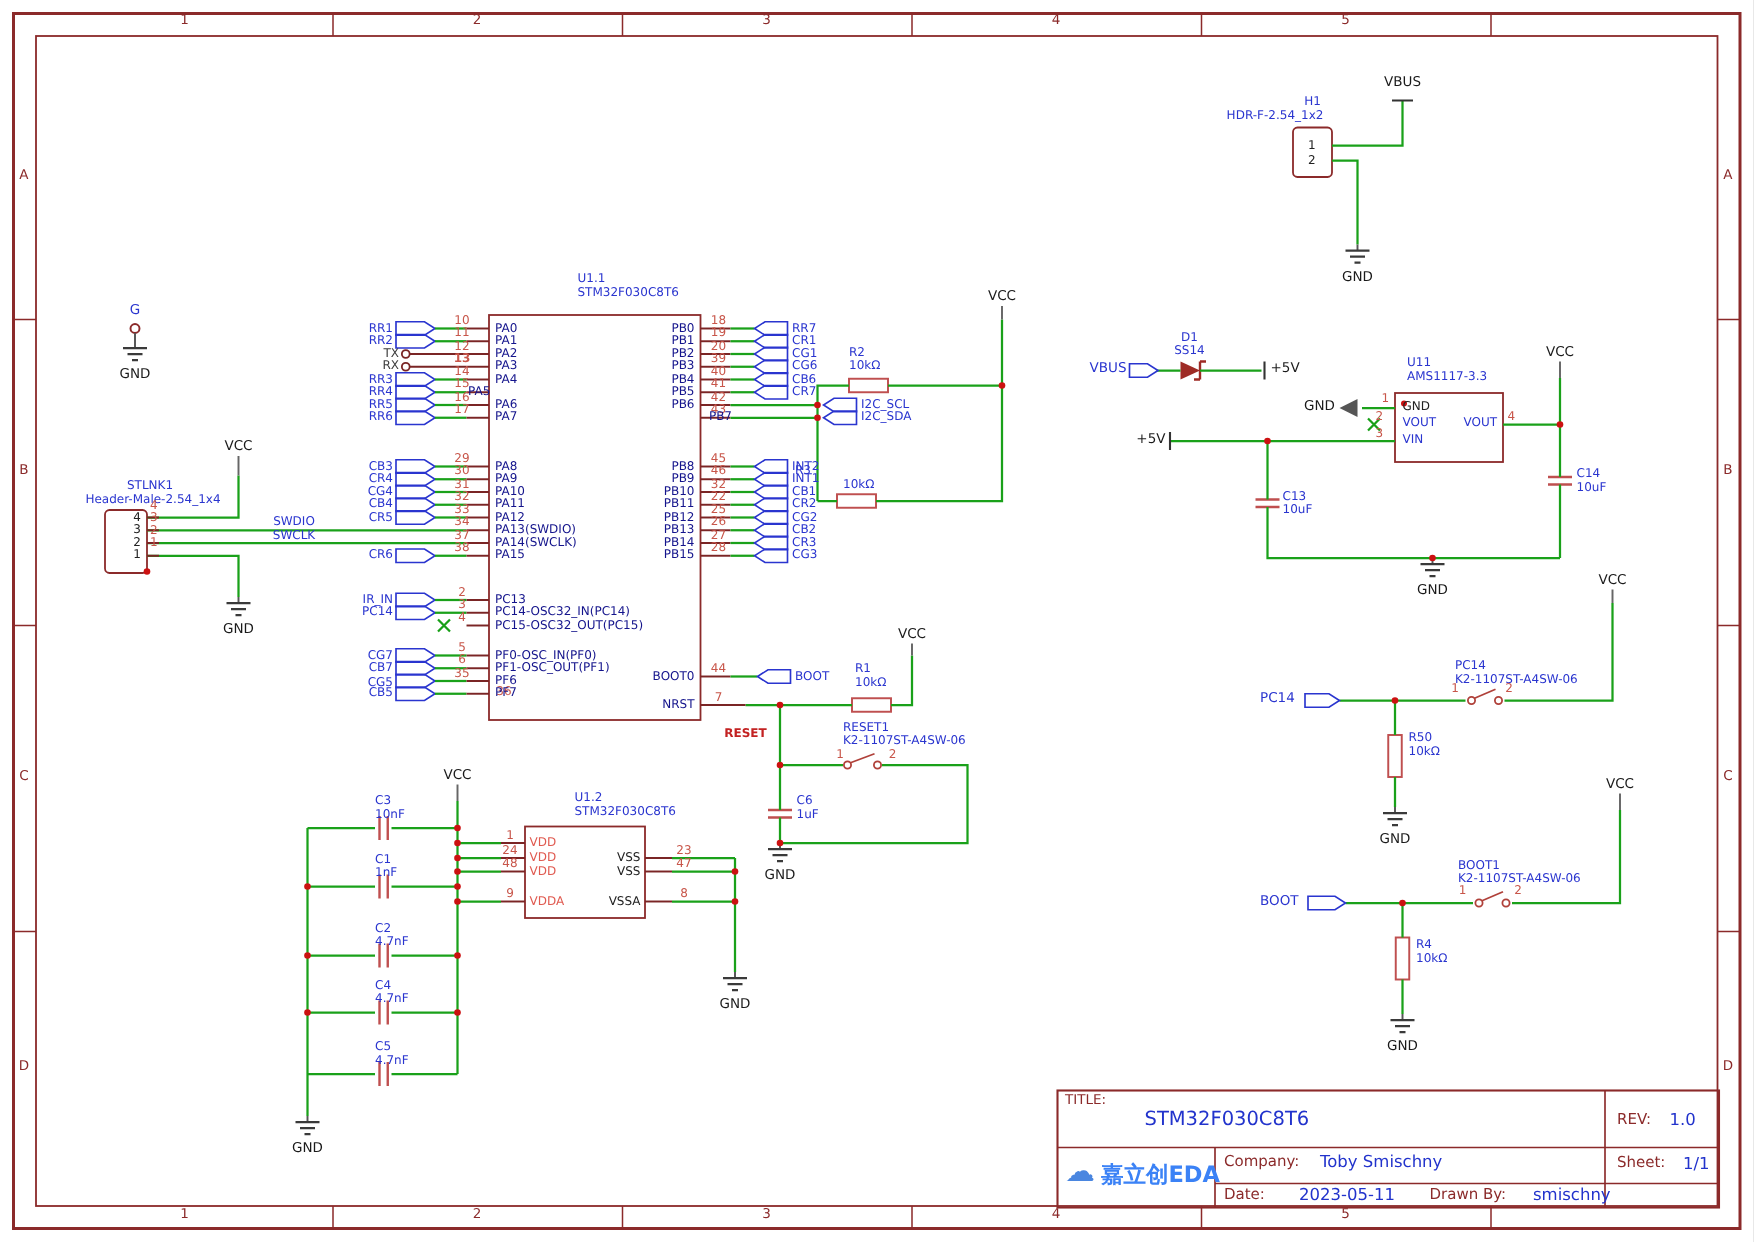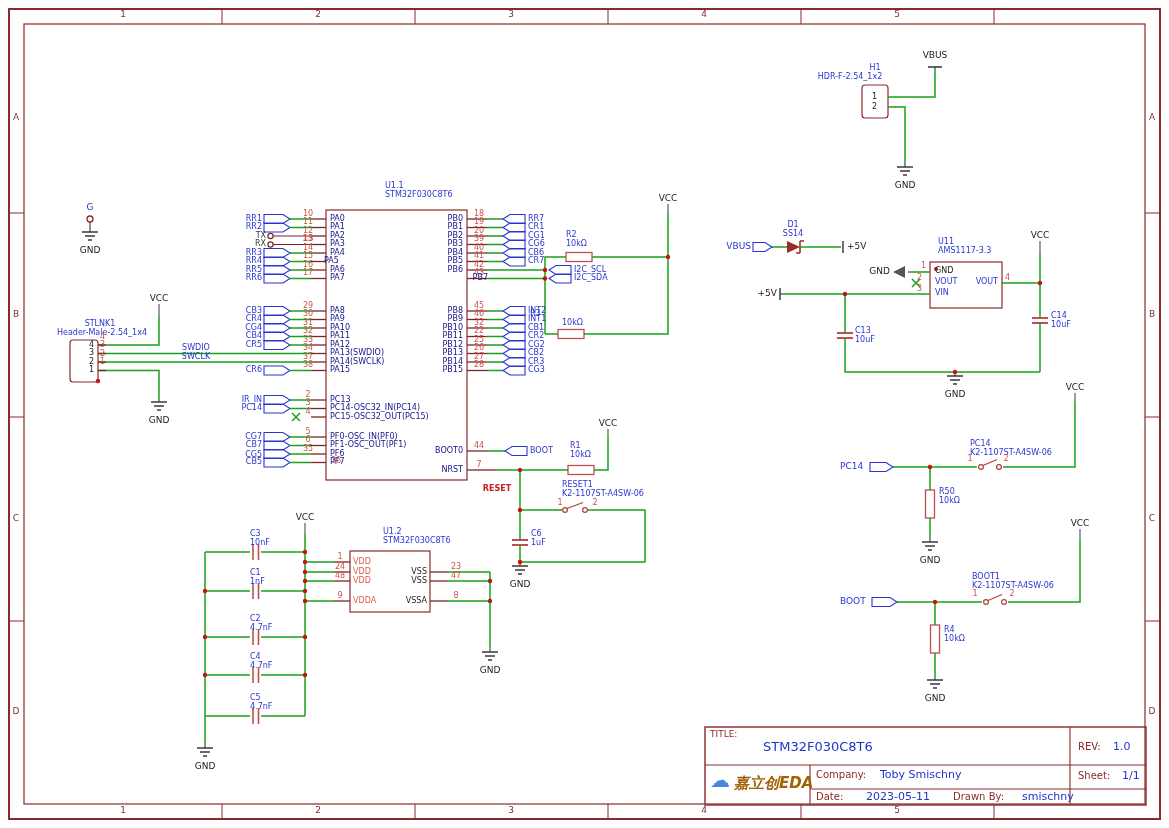--- a/index.html
+++ b/index.html
@@ -17,21 +17,21 @@
   .gray8{color:#3c3c3c;font-size:8px;}
   .redb{color:#c32222;font-size:8px;font-weight:bold;margin-top:28px;}
   .brd{color:#8b2a2a;font-size:9px;}
   .c{transform:translateX(-50%);}
   .r{transform:translateX(-100%);}
   .t-small{color:#8b2a2a;font-size:9px;}
   .t-label{color:#8b2a2a;font-size:10px;}
   .t-val{color:#2233cc;font-size:11px;}
   .t-title{color:#2233cc;font-size:13px;}
   .logo-cloud{color:#4a86e0;font-size:20px;}
-  .logo-text{color:#a16207;font-size:15px;font-weight:bold;font-style:italic;}
+  .logo-text{color:#3b82f6;font-size:15px;font-weight:bold;}
 </style>
 </head>
 <body>
 
 <div class="sheet">
   <svg id="gfx" width="1169" height="828">
 
     <rect x="9" y="9" width="1151" height="810" fill="none" stroke="#8b2a2a" stroke-width="2"></rect>
     <rect x="24" y="24" width="1121" height="780" fill="none" stroke="#8b2a2a" stroke-width="1.2"></rect>
 
@@ -443,21 +443,21 @@
       <div class="pnum c" style="left: 308px; top: 226.5px;">12</div>
       <div class="navy" style="left: 330px; top: 231.8px;">PA2</div>
       <div class="gray8 r" style="left: 266px; top: 240.3px;">RX</div>
       <div class="pnum c" style="left: 308px; top: 235px; font-weight: bold;">13</div>
       <div class="navy" style="left: 330px; top: 240.3px;">PA3</div>
       <div class="bl8 r" style="left: 262px; top: 248.8px;">RR3</div>
       <div class="pnum c" style="left: 308px; top: 243.5px;">14</div>
       <div class="navy" style="left: 330px; top: 248.8px;">PA4</div>
       <div class="bl8 r" style="left: 262px; top: 257.3px;">RR4</div>
       <div class="pnum c" style="left: 308px; top: 252px;">15</div>
-      <div class="navy" style="left: 324px; top: 257.3px;">PA5</div>
+      <div class="navy" style="left: 312px; top: 257.3px;">PA5</div>
       <div class="bl8 r" style="left: 262px; top: 265.8px;">RR5</div>
       <div class="pnum c" style="left: 308px; top: 260.5px;">16</div>
       <div class="navy" style="left: 330px; top: 265.8px;">PA6</div>
       <div class="bl8 r" style="left: 262px; top: 274.3px;">RR6</div>
       <div class="pnum c" style="left: 308px; top: 269px;">17</div>
       <div class="navy" style="left: 330px; top: 274.3px;">PA7</div>
       <div class="bl8 r" style="left: 262px; top: 306.8px;">CB3</div>
       <div class="pnum c" style="left: 308px; top: 301.5px;">29</div>
       <div class="navy" style="left: 330px; top: 306.8px;">PA8</div>
       <div class="bl8 r" style="left: 262px; top: 315.3px;">CR4</div>

